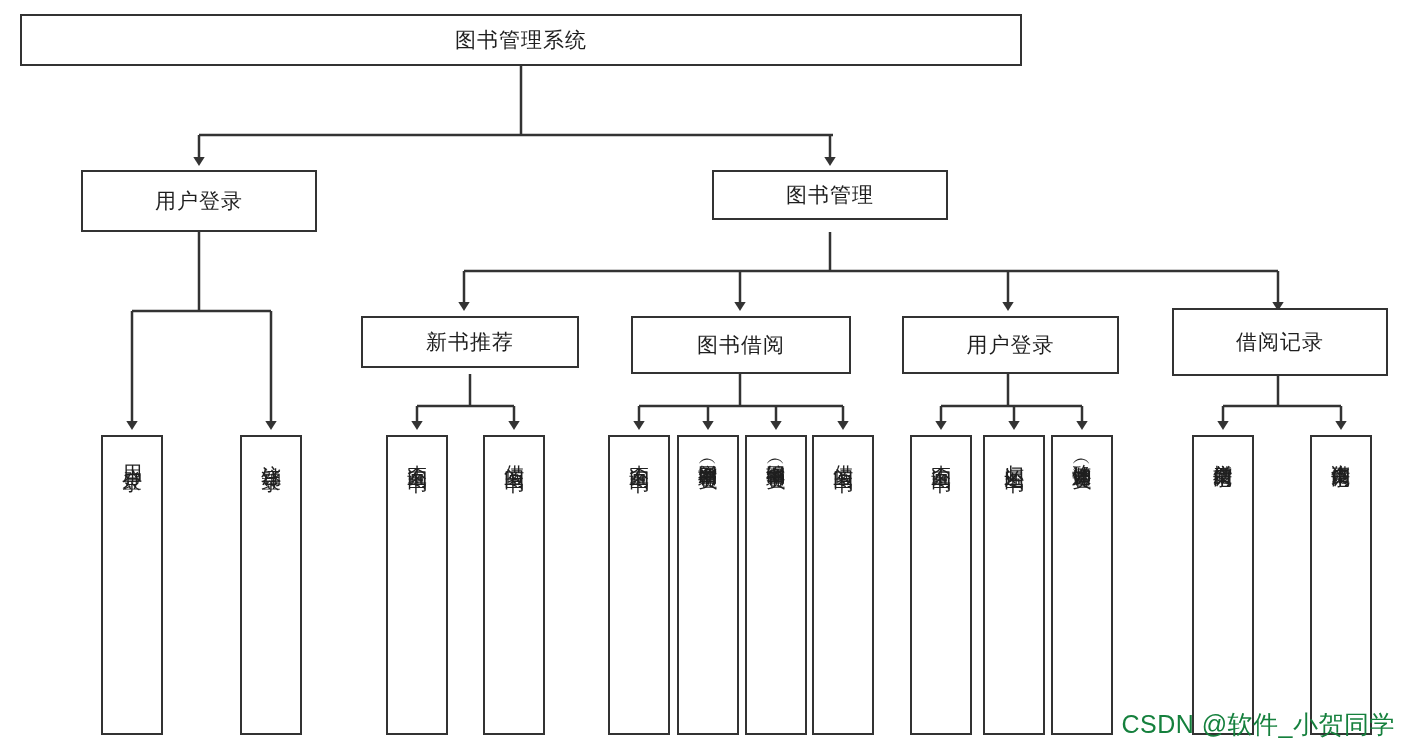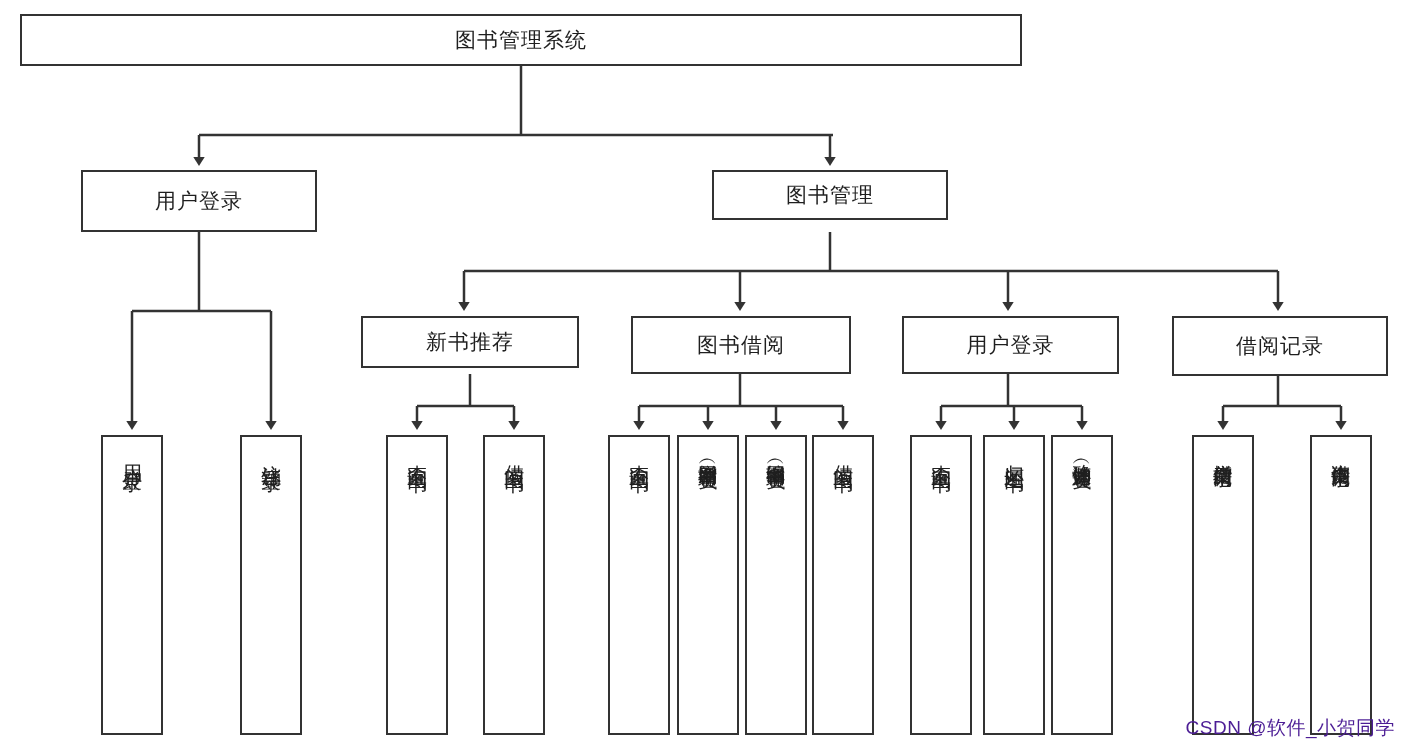--- a/index.html
+++ b/index.html
@@ -63,22 +63,22 @@
   }
   .vtext-tall {
     font-size: 19px;
     line-height: 1.24;
     letter-spacing: 1px;
   }
   .watermark {
     position: absolute;
     right: 10px;
     bottom: 6px;
-    font-size: 19px;
-    color: #4c1d95;
+    font-size: 25px;
+    color: #15803d;
     letter-spacing: 0.5px;
     z-index: 5;
     white-space: nowrap;
   }
 </style>
 </head>
 <body>
 
 <div id="canvas">
 
@@ -145,21 +145,21 @@
 
   <div class="node node-h" style="left: 361px; top: 316px; width: 218px; height: 52px;">
     <span>新书推荐</span>
   </div>
   <div class="node node-h" style="left: 631px; top: 316px; width: 220px; height: 58px;">
     <span>图书借阅</span>
   </div>
   <div class="node node-h" style="left: 902px; top: 316px; width: 217px; height: 58px;">
     <span>用户登录</span>
   </div>
-  <div class="node node-h" style="left: 1172px; top: 316px; width: 216px; height: 60px;">
+  <div class="node node-h" style="left: 1172px; top: 308px; width: 216px; height: 68px;">
     <span>借阅记录</span>
   </div>
 
   <div class="node node-leaf" style="left: 101px; top: 435px; width: 62px; height: 300px;">
     <span class="vtext">用户登录</span>
   </div>
   <div class="node node-leaf" style="left: 240px; top: 435px; width: 62px; height: 300px;">
     <span class="vtext">注销登录</span>
   </div>
   <div class="node node-leaf" style="left: 386px; top: 435px; width: 62px; height: 300px;">

